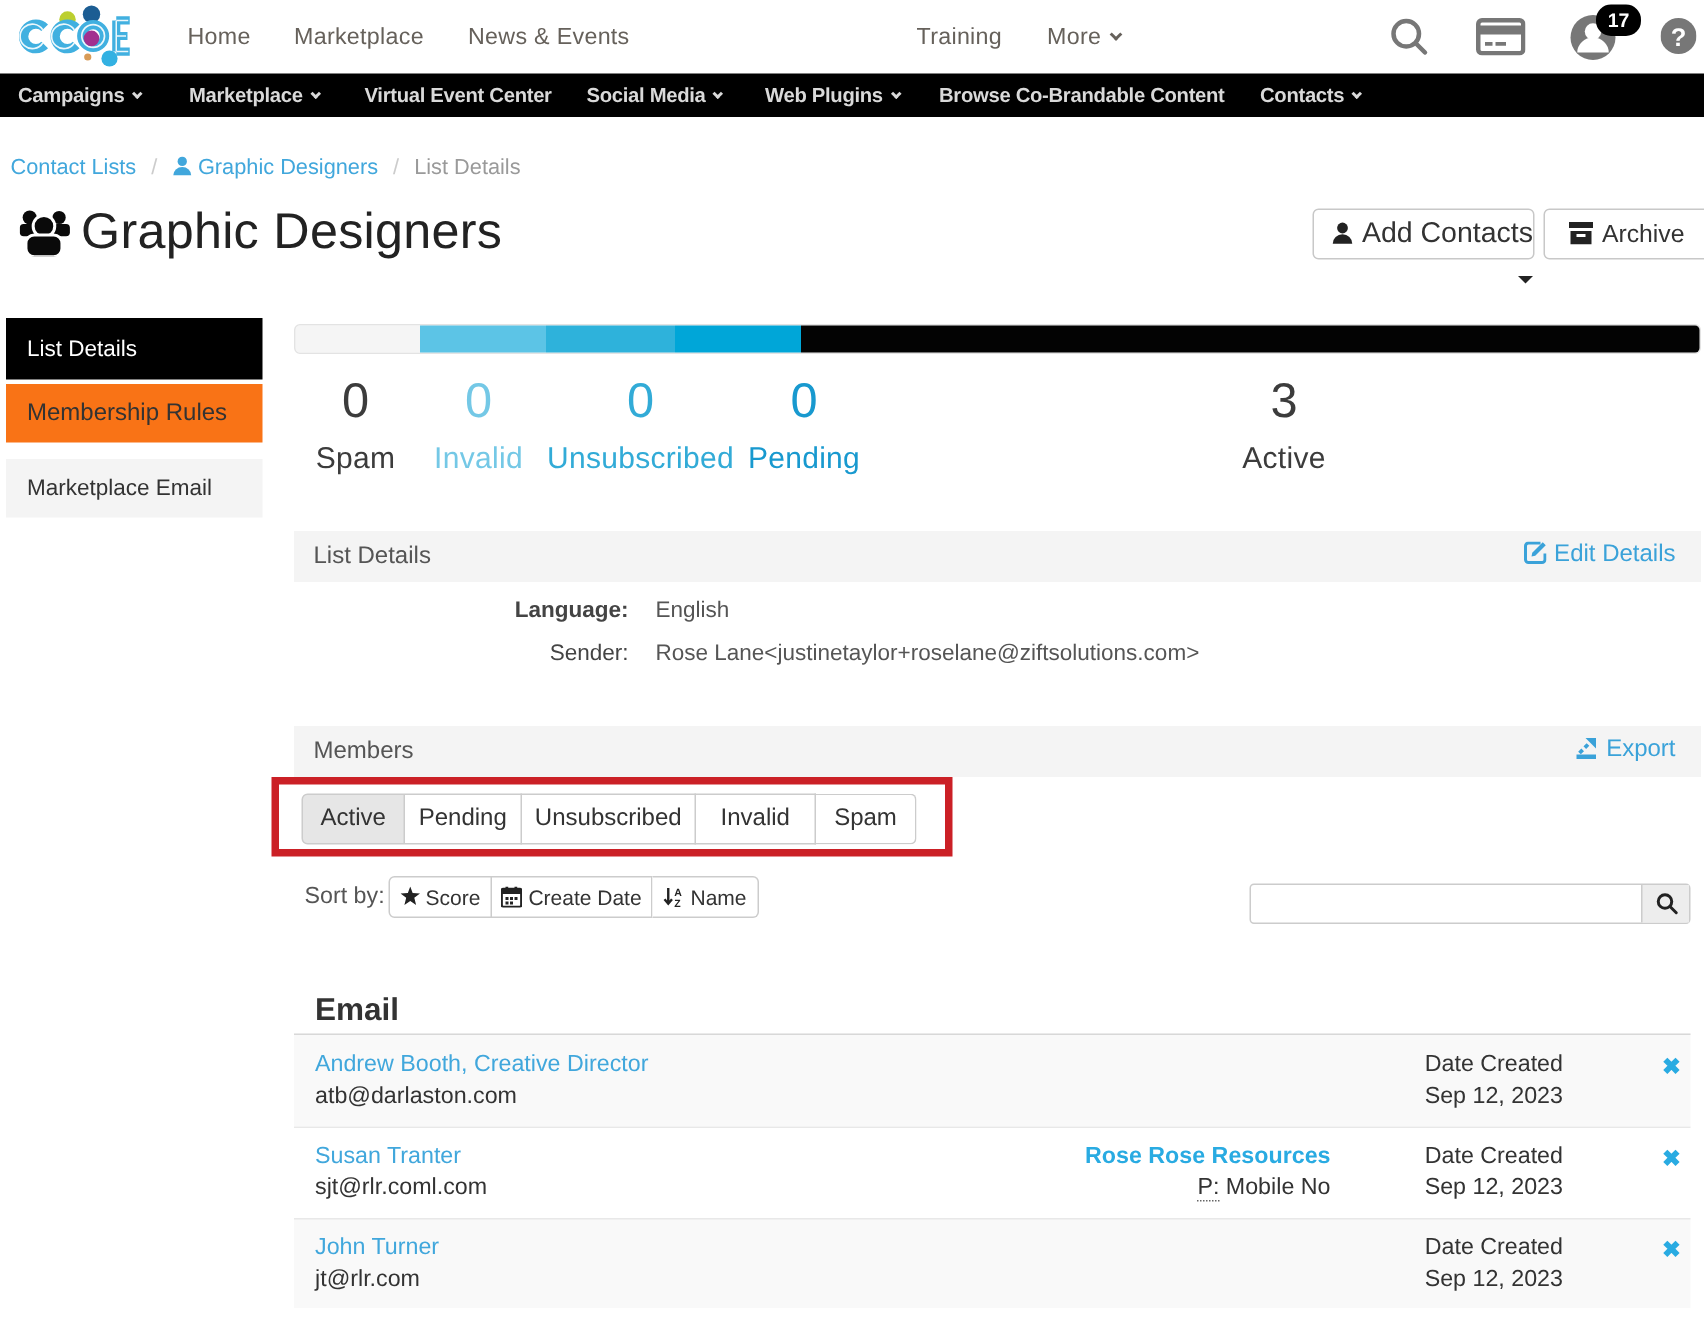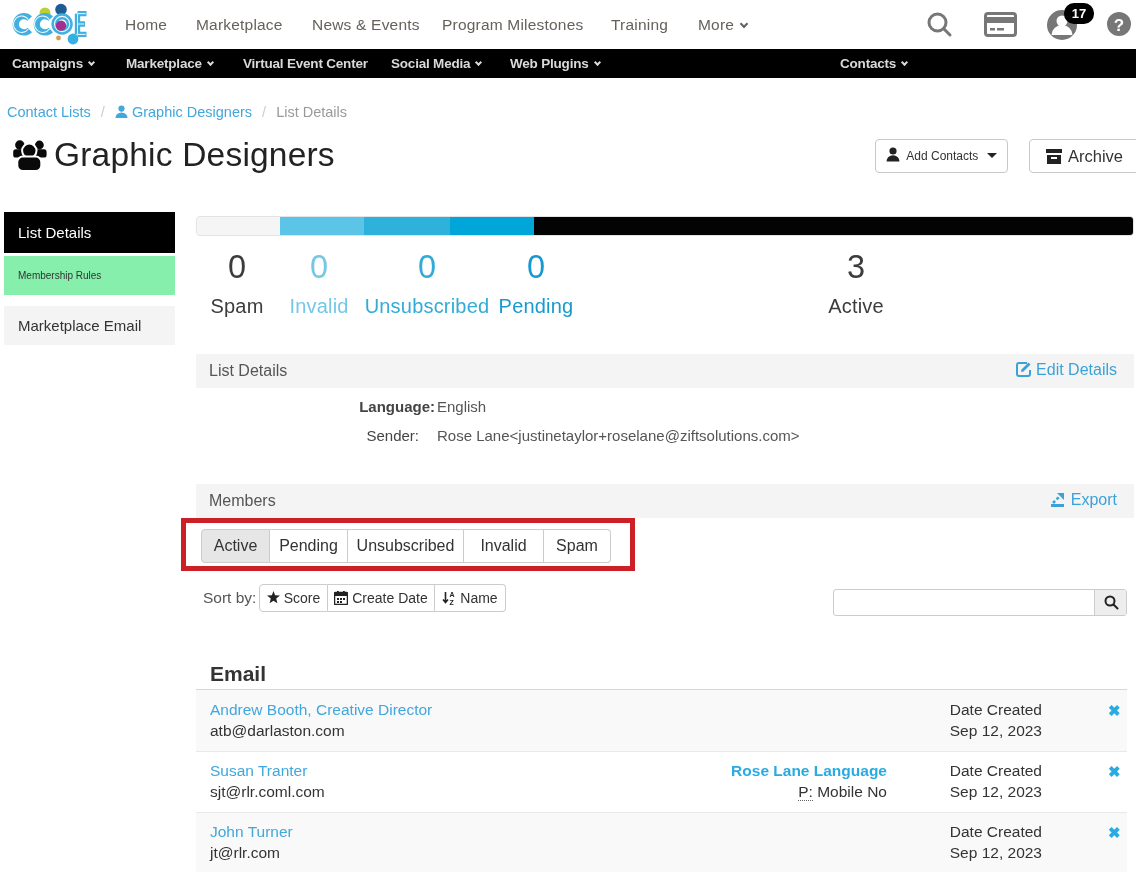--- a/index.html
+++ b/index.html
@@ -50,21 +50,20 @@
   </g>
   <g stroke="#fff" stroke-width="1" fill="none" opacity="0.9">
     <path d="M 79.5 13.6 H 87.5 M 79.5 24 H 86 M 79.5 34.4 H 87.5"></path>
     <path d="M 79.5 14 V 34"></path>
   </g>
 </svg>
 
 <span class="nav-link" style="left:125px">Home</span>
 <span class="nav-link" style="left:196px">Marketplace</span>
 <span class="nav-link" style="left:312px">News &amp; Events</span>
-<span class="nav-link" style="left:442px">Program Milestones</span>
 <span class="nav-link" style="left:611px">Training</span>
 <span class="nav-link" style="left:698px">More<span class="chev"></span></span>
 
 <svg class="abs" style="left:926px;top:11px" width="27" height="27" viewBox="0 0 27 27">
       <circle cx="11.5" cy="11.5" r="8.5" fill="none" stroke="#777" stroke-width="3"></circle>
       <line x1="18" y1="18" x2="24" y2="24" stroke="#777" stroke-width="3" stroke-linecap="round"></line>
     </svg>
 <svg class="abs" style="left:984px;top:12px" width="33" height="25" viewBox="0 0 33 25">
       <rect x="1.5" y="1.5" width="30" height="22" rx="2.5" fill="none" stroke="#777" stroke-width="3"></rect>
       <rect x="1.5" y="5" width="30" height="6" fill="#777"></rect>
@@ -81,20 +80,21 @@
       <circle cx="12" cy="12" r="12" fill="#777"></circle>
       <text x="12" y="18.5" text-anchor="middle" font-family="Liberation Sans,sans-serif" font-size="17" font-weight="bold" fill="#fff">?</text>
     </svg>
 
 <div class="abs" style="left:0;top:49px;width:1136px;height:29px;background:#000000">
 <span class="bnav" style="left:12px">Campaigns<span class="chev bchev"></span></span>
 <span class="bnav" style="left:126px">Marketplace<span class="chev bchev"></span></span>
 <span class="bnav" style="left:243px">Virtual Event Center</span>
 <span class="bnav" style="left:391px">Social Media<span class="chev bchev"></span></span>
 <span class="bnav" style="left:510px">Web Plugins<span class="chev bchev"></span></span>
+<span class="bnav" style="left:626px">Browse Co-Brandable Content</span>
 <span class="bnav" style="left:840px">Contacts<span class="chev bchev"></span></span>
 </div>
 
 <div class="abs" style="left:7px;top:104px;height:17px;font-size:14.5px;color:#999">
 <a class="blue">Contact Lists</a>
 <span style="margin:0 6px;color:#ccc">/</span>
 <svg width="13" height="13" viewBox="0 0 13 13" style="vertical-align:-1px">
         <circle cx="6.5" cy="3.6" r="3.1" fill="#41a7dc"></circle>
         <path d="M0.5 13 a6 5.6 0 0 1 12 0 z" fill="#41a7dc"></path>
       </svg>
@@ -106,34 +106,34 @@
 <svg class="abs" style="left:13px;top:140px" width="34" height="31" viewBox="0 0 34 31">
   <circle cx="6.8" cy="5" r="4.7" fill="#0a0a0a"></circle>
   <circle cx="26.4" cy="5" r="4.4" fill="#0a0a0a"></circle>
   <rect x="0.2" y="9.3" width="11" height="8.2" rx="2.6" fill="#0a0a0a"></rect>
   <rect x="22.6" y="9.3" width="11" height="8.2" rx="2.6" fill="#0a0a0a"></rect>
   <circle cx="16.3" cy="10.8" r="7.2" fill="#0a0a0a" stroke="#fff" stroke-width="2"></circle>
   <rect x="4.3" y="16.6" width="24" height="14.5" rx="5.5" fill="#0a0a0a" stroke="#fff" stroke-width="2"></rect>
 </svg>
 <div class="abs" style="left:54px;top:136px;font-size:33.5px;color:#222;letter-spacing:.2px">Graphic Designers</div>
 
-<div class="abs btn" style="left:875px;top:139px;width:133px;height:34px;line-height:32px;text-align:center;font-size:12px">
+<div class="abs btn" style="left:875px;top:139px;width:148px;height:34px;line-height:32px;text-align:right;font-size:19px">
 <svg width="14" height="15" viewBox="0 0 14 15" style="vertical-align:-2px;margin-right:6px">
         <circle cx="7" cy="4" r="3.6" fill="#222"></circle>
         <path d="M0.5 14.5 a6.5 6.3 0 0 1 13 0 z" fill="#222"></path>
       </svg>Add Contacts <span class="caret" style="border-top-color:#222;margin-left:5px"></span></div>
 <div class="abs btn" style="left:1029px;top:139px;width:111px;height:34px;line-height:32px;text-align:center;font-size:16.5px">
 <svg width="16" height="15" viewBox="0 0 16 15" style="vertical-align:-2px;margin-right:6px">
         <rect x="0" y="0" width="16" height="4" fill="#222"></rect>
         <path d="M1 6 h14 v9 h-14 z" fill="#222"></path>
         <rect x="5" y="8" width="6" height="2" fill="#fff"></rect>
       </svg>Archive</div>
 
 <div class="abs" style="left:4px;top:212px;width:171px;height:41px;background:#000;color:#fff;font-size:15px;line-height:41px;padding-left:14px">List Details</div>
-<div class="abs" style="left:4px;top:256px;width:171px;height:39px;background:#86efac;color:#333;font-size:10px;line-height:39px;padding-left:14px">Membership Rules</div>
+<div class="abs" style="left:4px;top:256px;width:171px;height:39px;background:#f97316;color:#333;font-size:16px;line-height:39px;padding-left:14px">Membership Rules</div>
 <div class="abs" style="left:4px;top:306px;width:171px;height:39px;background:#f4f4f4;color:#333;font-size:15px;line-height:39px;padding-left:14px">Marketplace Email</div>
 
 <div class="abs" style="left:196px;top:216px;width:938px;height:20px;border-radius:4px;overflow:hidden;background:#f5f5f5;border:1px solid #e3e3e3">
 <div class="seg" style="left:0;width:84px;background:#f5f5f5"></div>
 <div class="seg" style="left:83px;width:84px;background:#5cc4e6"></div>
 <div class="seg" style="left:167px;width:86px;background:#2eb2db"></div>
 <div class="seg" style="left:253px;width:84px;background:#00a6d8"></div>
 <div class="seg" style="left:337px;width:601px;background:#030303"></div>
 </div>
 
@@ -147,21 +147,21 @@
 <div class="statlab" style="left:347px;top:295px;color:#32abd7">Unsubscribed</div>
 <div class="statlab" style="left:456px;top:295px;color:#1899cf">Pending</div>
 <div class="statlab" style="left:776px;top:295px;color:#3c3c3c">Active</div>
 
 <div class="phead" style="top:354px;padding-left:13px">List Details</div>
 <div class="abs" style="right:19px;top:361px;color:#3aa2d9;font-size:16px">
 <svg width="15" height="15" viewBox="0 0 15 15" style="vertical-align:-2px;margin-right:5px">
         <path d="M11 1 H3 a2 2 0 0 0 -2 2 v9 a2 2 0 0 0 2 2 h9 a2 2 0 0 0 2 -2 V8" fill="none" stroke="#3aa2d9" stroke-width="2"></path>
         <path d="M5.5 7.5 L12.5 0.5 L14.5 2.5 L7.5 9.5 L5 10 z" fill="#3aa2d9"></path>
       </svg>Edit Details</div>
-<div class="abs" style="left:212px;top:398px;width:223px;text-align:right;font-size:15px;font-weight:bold;color:#444">Language:</div>
+<div class="abs" style="left:196px;top:398px;width:223px;text-align:right;font-size:15px;font-weight:bold;color:#444">Language:</div>
 <div class="abs" style="left:437px;top:398px;font-size:15px;color:#555">English</div>
 <div class="abs" style="left:196px;top:427px;width:223px;text-align:right;font-size:15px;font-weight:normal;color:#444">Sender:</div>
 <div class="abs" style="left:437px;top:427px;font-size:15px;color:#555">Rose Lane&lt;justinetaylor+roselane@ziftsolutions.com&gt;</div>
 
 <div class="phead" style="top:484px;padding-left:13px">Members</div>
 <div class="abs" style="right:19px;top:491px;color:#3aa2d9;font-size:16px">
 <svg width="15" height="15" viewBox="0 0 15 15" style="vertical-align:-2px;margin-right:6px">
         <rect x="1" y="12" width="13" height="3" fill="#3aa2d9"></rect>
         <path d="M7 1 h7 v7 z" fill="#3aa2d9"></path>
         <path d="M3 11 L10 4" stroke="#3aa2d9" stroke-width="2.5" stroke-dasharray="3 2"></path>
@@ -209,21 +209,21 @@
 <div class="abs" style="left:196px;top:812px;width:931px;height:60px;background:#f9f9f9;border-top:1px solid #e8e8e8"></div>
 
 <div class="abs blue" style="left:210px;top:701px;font-size:15.5px">Andrew Booth, Creative Director</div>
 <div class="abs" style="left:210px;top:722px;font-size:15.5px;color:#333">atb@darlaston.com</div>
 <div class="abs" style="left:892px;top:701px;width:150px;text-align:right;font-size:15.5px;color:#333">Date Created</div>
 <div class="abs" style="left:892px;top:722px;width:150px;text-align:right;font-size:15.5px;color:#333">Sep 12, 2023</div>
 <div class="x" style="left:1108px;top:702px">✖</div>
 
 <div class="abs blue" style="left:210px;top:762px;font-size:15.5px">Susan Tranter</div>
 <div class="abs" style="left:210px;top:783px;font-size:15.5px;color:#333">sjt@rlr.coml.com</div>
-<div class="abs" style="left:687px;top:762px;width:200px;text-align:right;font-size:15.5px;font-weight:bold;color:#29abe2">Rose Lane Language</div>
+<div class="abs" style="left:687px;top:762px;width:200px;text-align:right;font-size:15.5px;font-weight:bold;color:#29abe2">Rose Rose Resources</div>
 <div class="abs" style="left:687px;top:783px;width:200px;text-align:right;font-size:15.5px;color:#333"><span style="border-bottom:1px dotted #666">P:</span> Mobile No</div>
 <div class="abs" style="left:892px;top:762px;width:150px;text-align:right;font-size:15.5px;color:#333">Date Created</div>
 <div class="abs" style="left:892px;top:783px;width:150px;text-align:right;font-size:15.5px;color:#333">Sep 12, 2023</div>
 <div class="x" style="left:1108px;top:763px">✖</div>
 
 <div class="abs blue" style="left:210px;top:823px;font-size:15.5px">John Turner</div>
 <div class="abs" style="left:210px;top:844px;font-size:15.5px;color:#333">jt@rlr.com</div>
 <div class="abs" style="left:892px;top:823px;width:150px;text-align:right;font-size:15.5px;color:#333">Date Created</div>
 <div class="abs" style="left:892px;top:844px;width:150px;text-align:right;font-size:15.5px;color:#333">Sep 12, 2023</div>
 <div class="x" style="left:1108px;top:824px">✖</div>

